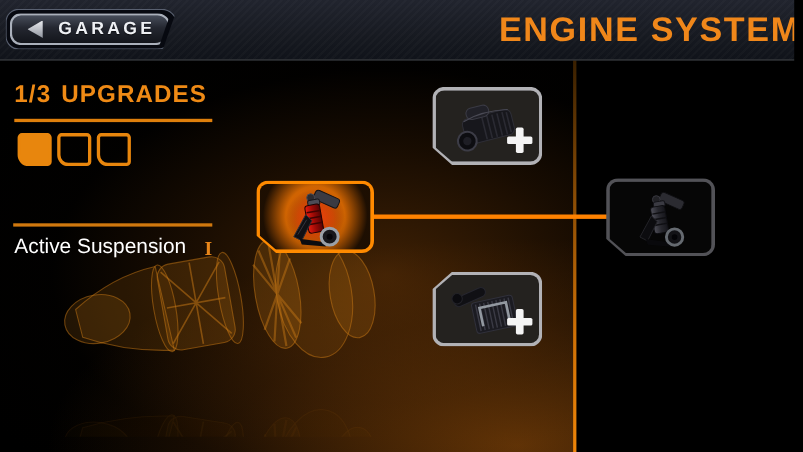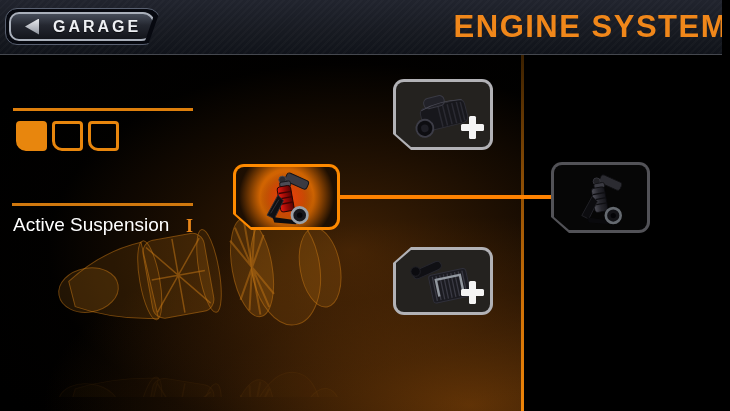--- a/index.html
+++ b/index.html
@@ -114,20 +114,24 @@
   <div class="header">
     <div class="garage-plate">
       <div class="garage-btn">
         <span class="back-tri"></span>
         <span class="garage-label">GARAGE</span>
       </div>
     </div>
     <div class="title">ENGINE SYSTEM</div>
   </div>
 
+  <div class="upg-row">
+    <span>1/3</span>
+    <span>UPGRADES</span>
+  </div>
   <div class="rule rule-1"></div>
   <div class="pips">
       <div class="pip filled"></div>
       <div class="pip"></div>
       <div class="pip"></div>
     </div>
   <div class="rule rule-2"></div>
   <div class="part-name">Active Suspension</div>
   <div class="part-level">I</div>
 

